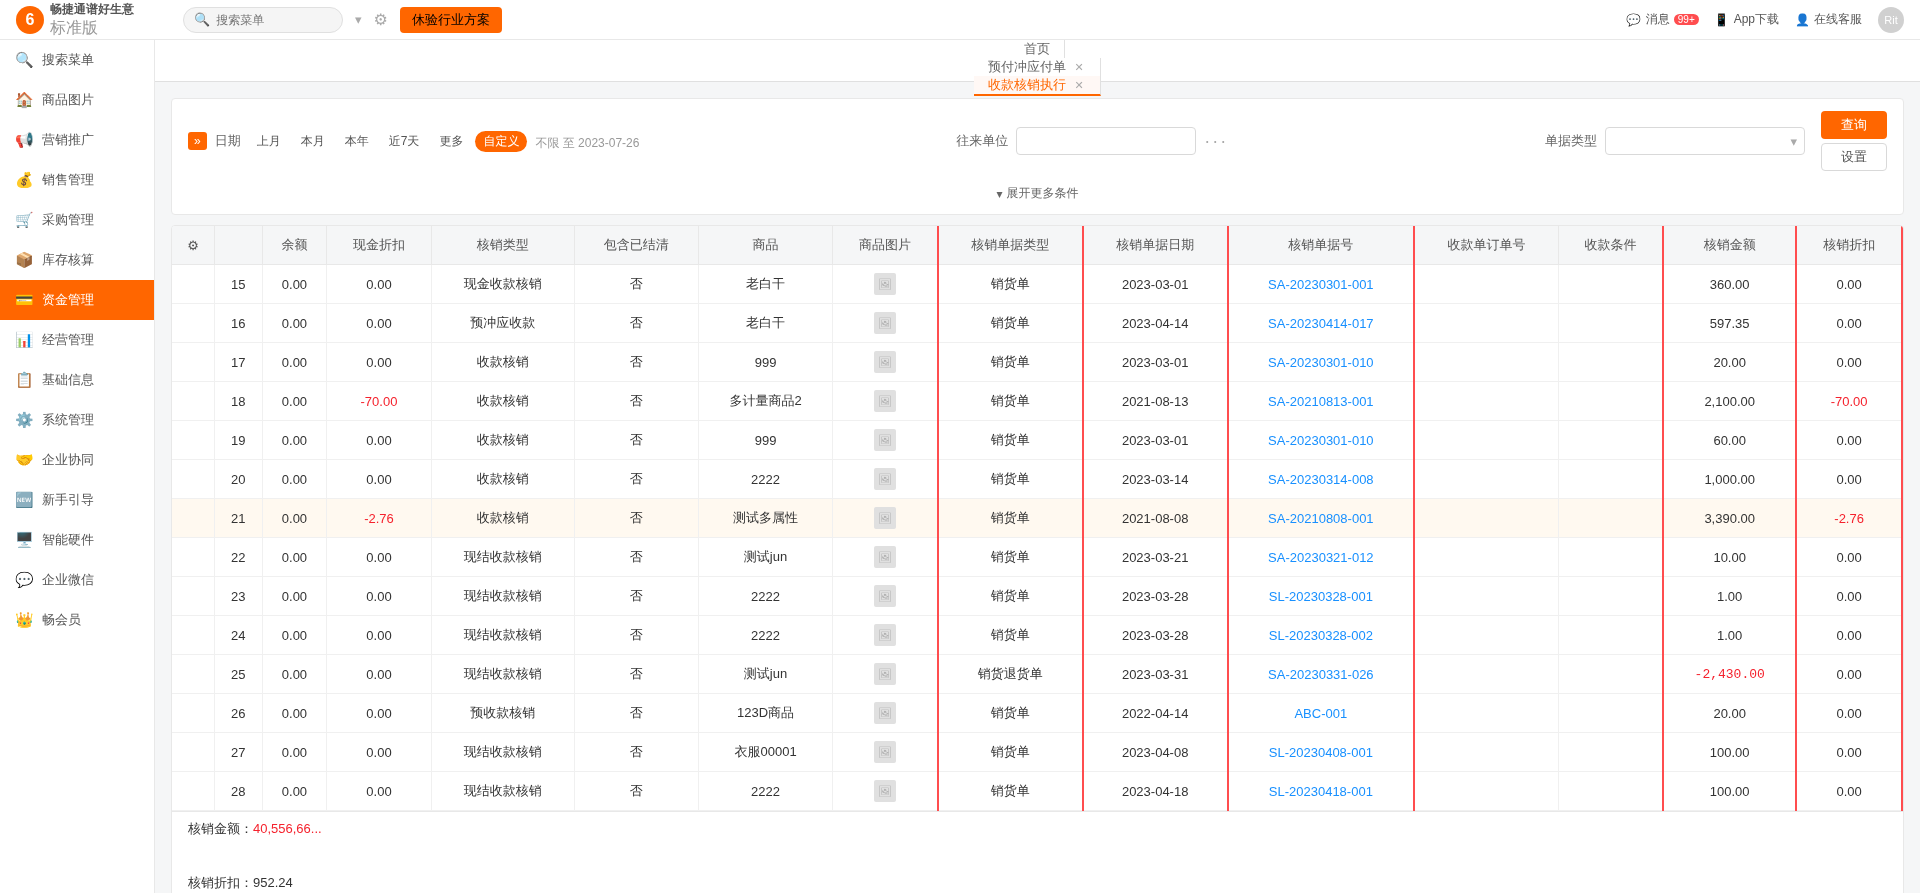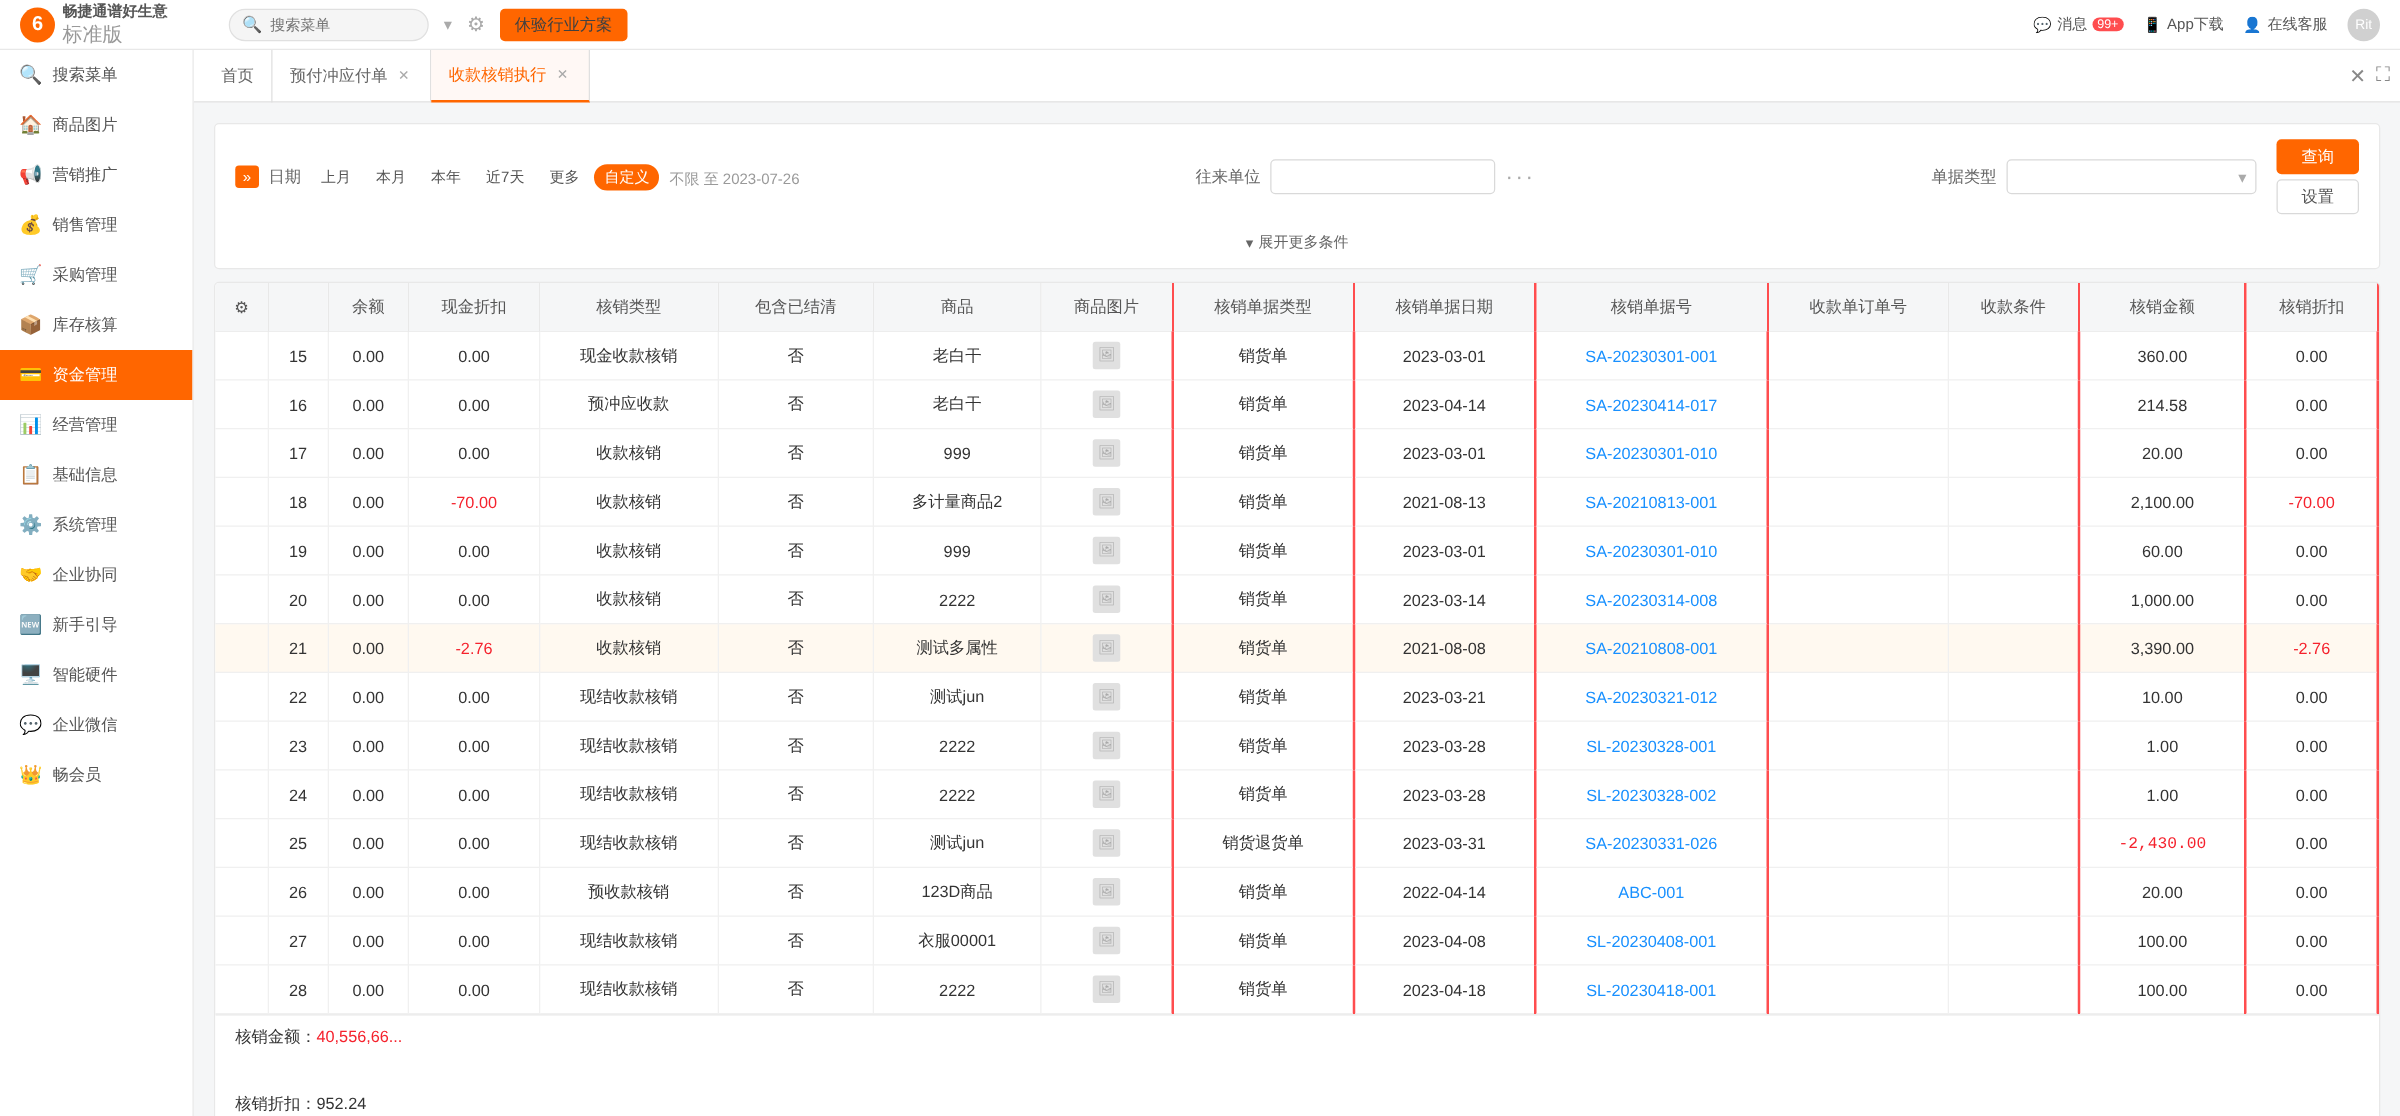--- a/index.html
+++ b/index.html
@@ -6,39 +6,39 @@
     body { font-family: 'Microsoft YaHei', Arial, sans-serif; font-size: 13px; background: #f0f2f5; color: #333; overflow: hidden; }
 
     
     .top-bar { height: 40px; background: #fff; display: flex; align-items: center; padding: 0 16px; border-bottom: 1px solid #e8e8e8; justify-content: space-between; }
     .top-bar-left { display: flex; align-items: center; gap: 12px; }
     .app-logo { display: flex; align-items: center; gap: 6px; width: 155px; }
     .logo-icon { width: 28px; height: 28px; background: #ff6600; border-radius: 50%; display: flex; align-items: center; justify-content: center; color: #fff; font-size: 16px; font-weight: bold; }
     .top-search-bar { width: 160px; height: 26px; background: #f5f5f5; border: 1px solid #e0e0e0; border-radius: 13px; display: flex; align-items: center; padding: 0 10px; gap: 6px; }
     .top-search-bar input { border: none; background: transparent; outline: none; font-size: 12px; color: #999; width: 100px; }
     .top-bar-actions { display: flex; align-items: center; gap: 16px; }
-    .solution-btn { background: #ff6600; color: #404040; border: none; border-radius: 4px; padding: 4px 12px; font-size: 13px; cursor: pointer; }
+    .solution-btn { background: #ff6600; color: #000000; border: none; border-radius: 4px; padding: 4px 12px; font-size: 13px; cursor: pointer; }
     .top-action { display: flex; align-items: center; gap: 4px; color: #555; font-size: 12px; cursor: pointer; }
     .badge { background: #ff4d4f; color: #fff; border-radius: 10px; font-size: 10px; padding: 0 4px; min-width: 16px; text-align: center; }
     .user-avatar { width: 26px; height: 26px; background: #d0d0d0; border-radius: 50%; display: flex; align-items: center; justify-content: center; font-size: 11px; color: #fff; }
 
     
     .layout { display: flex; height: calc(100vh - 40px); }
 
     
     .sidebar { width: 155px; background: #fff; border-right: 1px solid #e8e8e8; display: flex; flex-direction: column; overflow-y: auto; flex-shrink: 0; }
     .sidebar-item { display: flex; align-items: center; gap: 8px; padding: 11px 16px; cursor: pointer; color: #555; font-size: 13px; }
     .sidebar-item.active { background: #ff6600; color: #fff; border-radius: 0; }
     .sidebar-icon { width: 18px; height: 18px; display: flex; align-items: center; justify-content: center; font-size: 15px; flex-shrink: 0; }
 
     
     .main { flex: 1; display: flex; flex-direction: column; overflow: hidden; }
 
     
-    .tabs { display: flex; align-items: center; background: #fff; border-bottom: 1px solid #e0e0e0; height: 42px; padding: 0 8px; }
+    .tabs { display: flex; align-items: center; background: #fff; border-bottom: 1px solid #e0e0e0; height: 42px; padding: 0 8px; flex-direction: column; }
     .tab { display: flex; align-items: center; gap: 6px; padding: 0 14px; height: 42px; cursor: pointer; font-size: 13px; color: #666; border-right: 1px solid #e0e0e0; position: relative; }
     .tab.active { color: #ff6600; border-bottom: 2px solid #ff6600; background: #fff8f5; }
     .tab-close { font-size: 11px; color: #aaa; cursor: pointer; width: 14px; height: 14px; display: flex; align-items: center; justify-content: center; border-radius: 50%; }
     .tabs-actions { margin-left: auto; display: flex; align-items: center; gap: 8px; }
     .tabs-actions span { font-size: 16px; cursor: pointer; color: #888; }
 
     
     .page { flex: 1; overflow: auto; background: #f5f6f7; padding: 16px; }
 
     
@@ -294,21 +294,21 @@
       <td class="">0.00</td>
       <td>预冲应收款</td>
       <td>否</td>
       <td>老白干</td>
       <td><span style="display:inline-block;width:22px;height:22px;background:#e0e0e0;border-radius:2px;font-size:11px;line-height:22px;text-align:center;color:#aaa;">🖼</span></td>
       <td style="border-left:2px solid #ff4d4f;border-right:2px solid #ff4d4f;">销货单</td>
       <td style="border-left:2px solid #ff4d4f;border-right:2px solid #ff4d4f;">2023-04-14</td>
       <td style="border-left:2px solid #ff4d4f;border-right:2px solid #ff4d4f;"><a class="link-text">SA-20230414-017</a></td>
       <td></td>
       <td></td>
-      <td class="" style="border-left:2px solid #ff4d4f;border-right:2px solid #ff4d4f;">214.58</td>
+      <td class="" style="border-left:2px solid #ff4d4f;border-right:2px solid #ff4d4f;">597.35</td>
       <td class="" style="border-left:2px solid #ff4d4f;border-right:2px solid #ff4d4f;">0.00</td>
     </tr>
               <tr>
       <td></td>
       <td>17</td>
       <td>0.00</td>
       <td class="">0.00</td>
       <td>收款核销</td>
       <td>否</td>
       <td>999</td>

